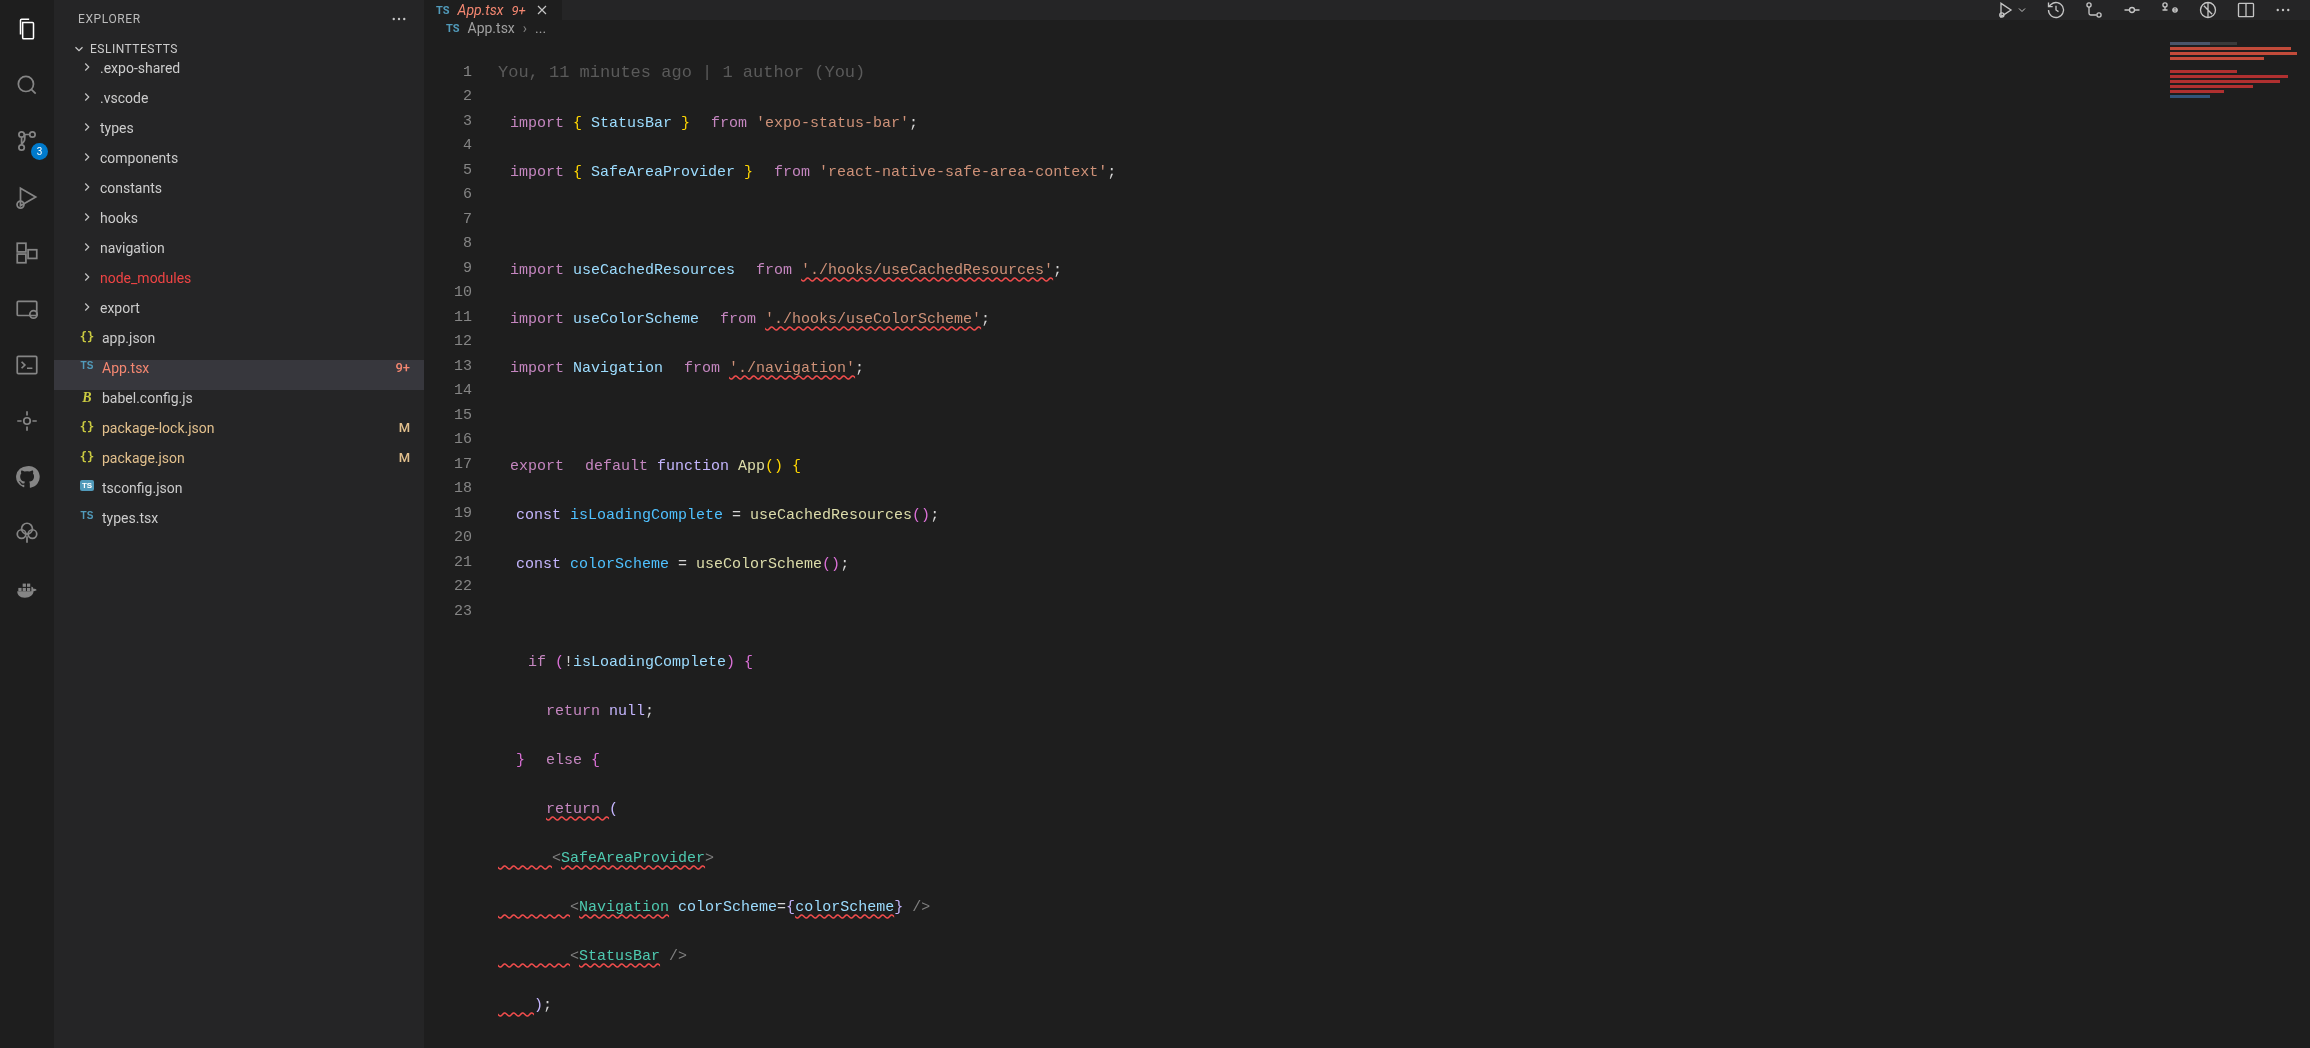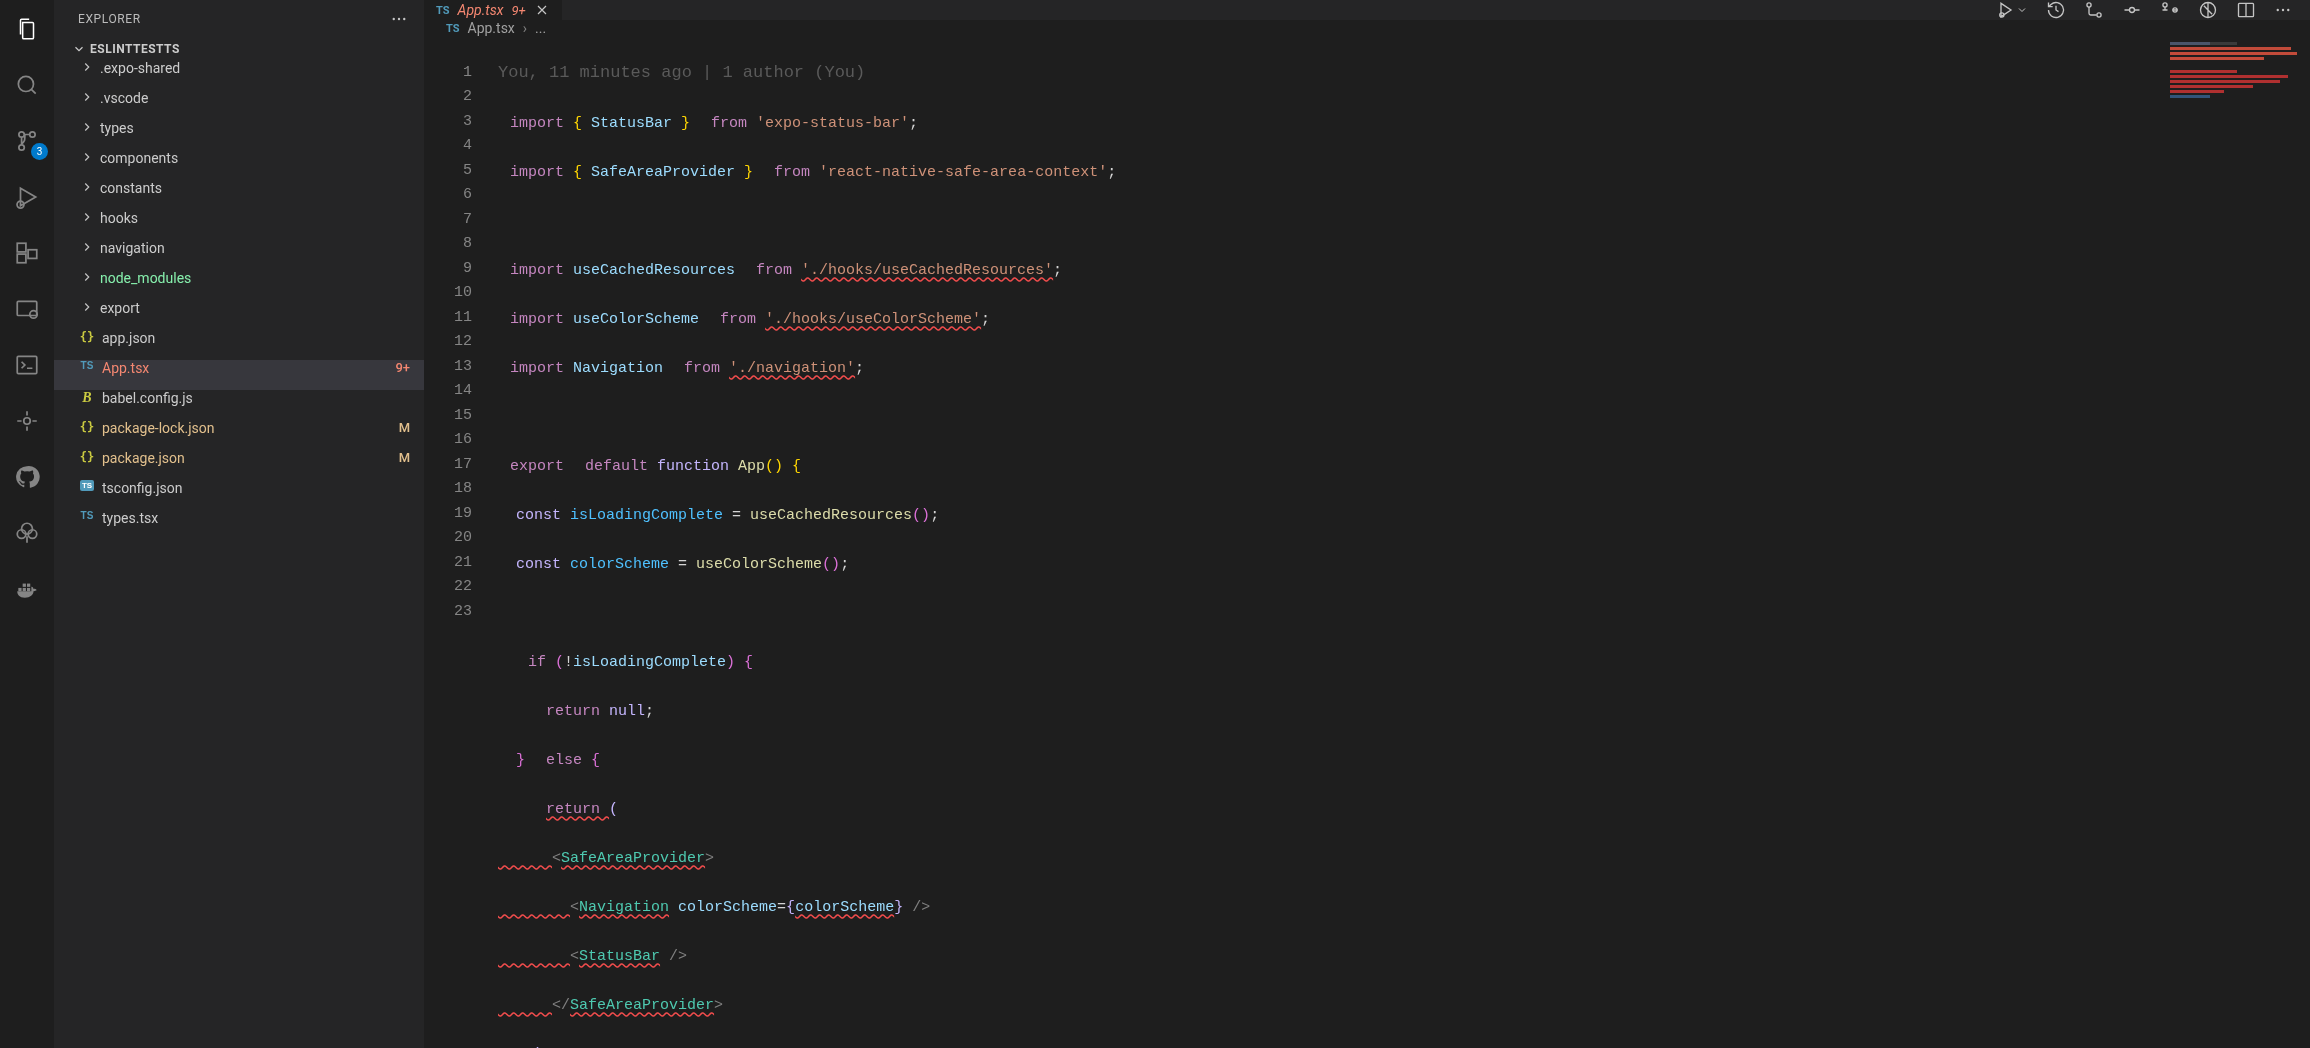--- a/index.html
+++ b/index.html
@@ -73,21 +73,21 @@
     padding: 10px 16px 10px 24px;
     font-size: 12px;
     letter-spacing: 0.6px;
     color: #bbbbbb;
   }
   .sidebar-root {
     display: flex;
     align-items: center;
     padding: 4px 12px 4px 18px;
     font-size: 12px;
-    font-weight: 700;
+    font-weight: 400;
     letter-spacing: 0.5px;
     color: #cccccc;
     cursor: pointer;
     gap: 4px;
   }
   .tree {
     flex: 1;
     overflow: auto;
     font-size: 14px;
   }
@@ -117,21 +117,21 @@
   .tree-row .label { flex: 1; white-space: nowrap; overflow: hidden; text-overflow: ellipsis; }
   .tree-row .status {
     font-size: 13px;
     font-weight: 500;
     width: 22px;
     text-align: right;
   }
   .git-u { color: #73c991; }
   .git-m { color: #e2c08d; }
   .git-err { color: #f48771; }
-  .dim { color: #86efac; }
+  .dim { color: #ef4444; }
 
   
   .editor-area {
     flex: 1;
     display: flex;
     flex-direction: column;
     background: #1e1e1e;
     position: relative;
     overflow: hidden;
   }
@@ -582,21 +582,20 @@
 <div><span>  </span><span class="tk-num">const </span><span class="tk-const">isLoadingComplete</span><span> = </span><span class="tk-fn">useCachedResources</span><span class="tk-brace2">()</span><span>;</span></div>
 <div><span>  </span><span class="tk-num">const </span><span class="tk-const">colorScheme</span><span> = </span><span class="tk-fn">useColorScheme</span><span class="tk-brace2">()</span><span>;</span></div>
 <div>&nbsp;</div>
 <div><span>  </span><span class="tk-kw">if </span><span class="tk-brace2">(</span><span>!</span><span class="tk-type">isLoadingComplete</span><span class="tk-brace2">) </span><span class="tk-brace2">{</span></div>
 <div><span>    </span><span class="tk-kw">return </span><span class="tk-num">null</span><span>;</span></div>
 <div><span>  </span><span class="tk-brace2">}</span><span class="tk-kw"> else </span><span class="tk-brace2">{</span></div>
 <div><span>    </span><span class="tk-kw squig">return </span><span class="tk-num">(</span></div>
 <div><span class="squig">      </span><span class="tk-punct">&lt;</span><span class="tk-jsx squig">SafeAreaProvider</span><span class="tk-punct">&gt;</span></div>
 <div><span class="squig">        </span><span class="tk-punct">&lt;</span><span class="tk-jsx squig">Navigation</span><span> </span><span class="tk-attr">colorScheme</span><span>=</span><span class="tk-num">{</span><span class="tk-type squig">colorScheme</span><span class="tk-num">}</span><span> </span><span class="tk-punct">/&gt;</span></div>
 <div><span class="squig">        </span><span class="tk-punct">&lt;</span><span class="tk-jsx squig">StatusBar</span><span> </span><span class="tk-punct">/&gt;</span></div>
-<div><span class="squig">      </span><span class="tk-punct">&lt;/</span><span class="tk-jsx squig">SafeAreaProvider</span><span class="tk-punct">&gt;</span></div>
 <div><span class="squig">    </span><span class="tk-num">)</span><span>;</span></div>
 
 
 
     </div>
 
     <div class="minimap">
       <div class="mm-line" style="background:linear-gradient(90deg,#4a556a 0 30%,#3a3a3a 30% 50%,transparent 50%);width:100%"></div>
       <div class="mm-line" style="background:#c24b3a;width:90%"></div>
       <div class="mm-line" style="background:#c24b3a;width:95%"></div>

